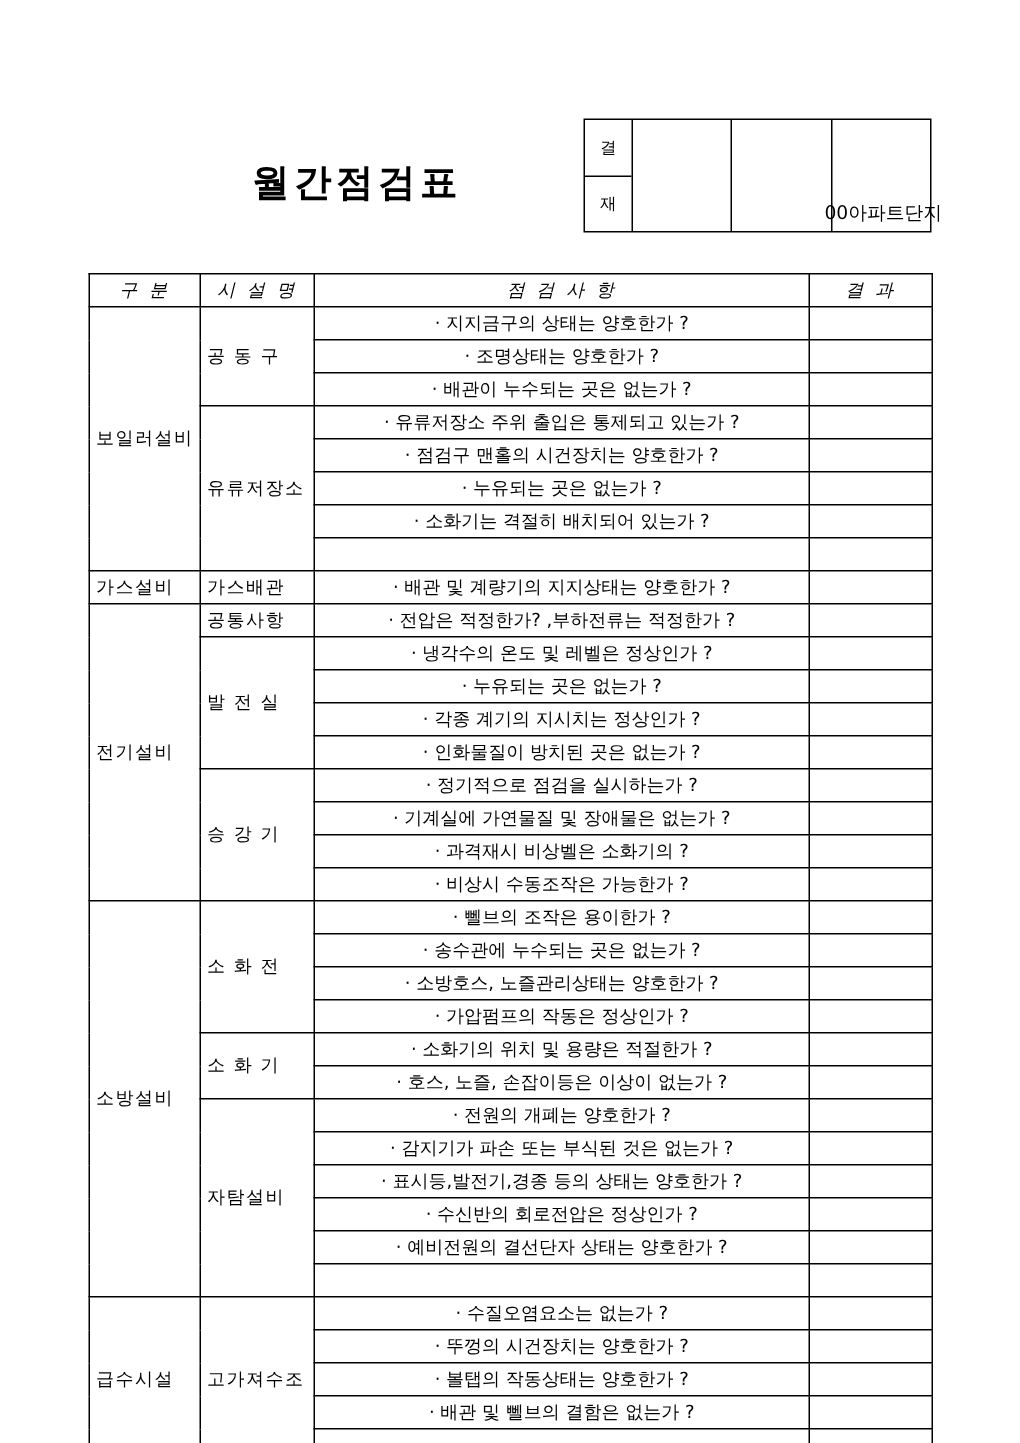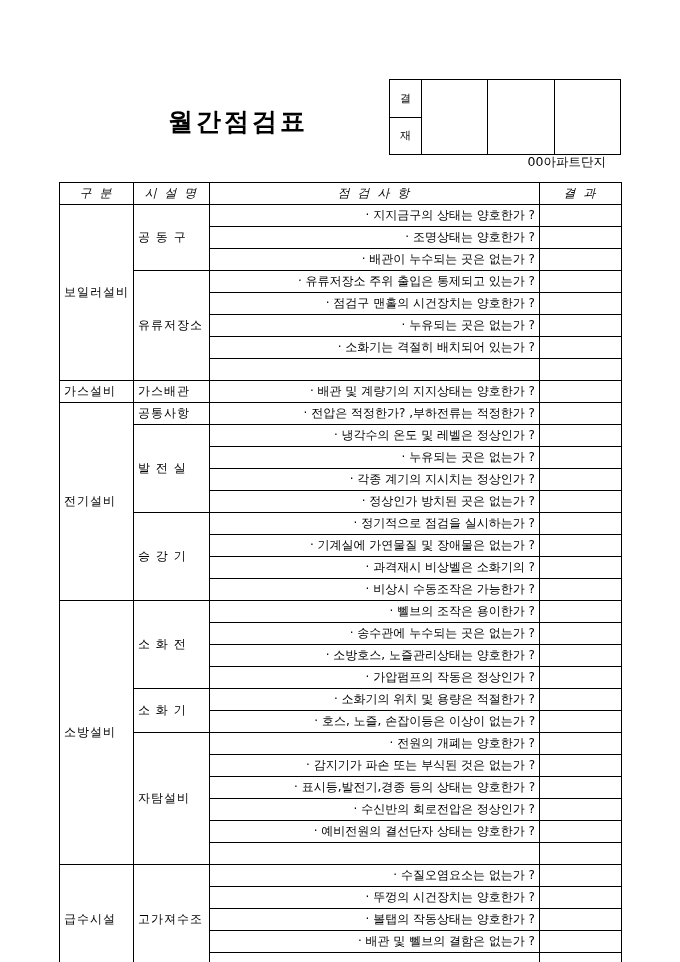--- a/index.html
+++ b/index.html
@@ -85,25 +85,24 @@
     font-size: 12.5px;
     letter-spacing: 1px;
     white-space: nowrap;
   }
   .meta-left .sep {
     display: inline-block;
     width: 16px;
   }
   .meta-right {
     position: absolute;
-    right: 74px;
+    right: 52px;
     top: 0;
     font-size: 12.5px;
     white-space: nowrap;
-    margin-top: 20px;
   }
 
   
   table.inspect {
     position: absolute;
     left: 59px;
     top: 182px;
     border-collapse: collapse;
     width: 562px;
     table-layout: fixed;
@@ -122,21 +121,21 @@
     font-size: 12.5px;
     height: 20px;
     font-style: italic;
   }
   td.cat, td.fac {
     text-align: left;
     letter-spacing: 1px;
     white-space: nowrap;
   }
   td.item {
-    text-align: right;
+    text-align: center;
     padding-left: 6px;
     white-space: nowrap;
   }
   td.result {
     text-align: center;
   }
   col.c-cat   { width: 74px; }
   col.c-fac   { width: 76px; }
   col.c-item  { width: 330px; }
   col.c-res   { width: 82px; }
@@ -234,21 +233,21 @@
         </tr>
         <tr>
           <td class="item">· 누유되는 곳은 없는가 ?</td>
           <td class="result"></td>
         </tr>
         <tr>
           <td class="item">· 각종 계기의 지시치는 정상인가 ?</td>
           <td class="result"></td>
         </tr>
         <tr>
-          <td class="item">· 정상인가 방치된 곳은 없는가 ?</td>
+          <td class="item">· 인화물질이 방치된 곳은 없는가 ?</td>
           <td class="result"></td>
         </tr>
         <tr>
           <td class="fac" rowspan="4">승 강 기</td>
           <td class="item">· 정기적으로 점검을 실시하는가 ?</td>
           <td class="result"></td>
         </tr>
         <tr>
           <td class="item">· 기계실에 가연물질 및 장애물은 없는가 ?</td>
           <td class="result"></td>

